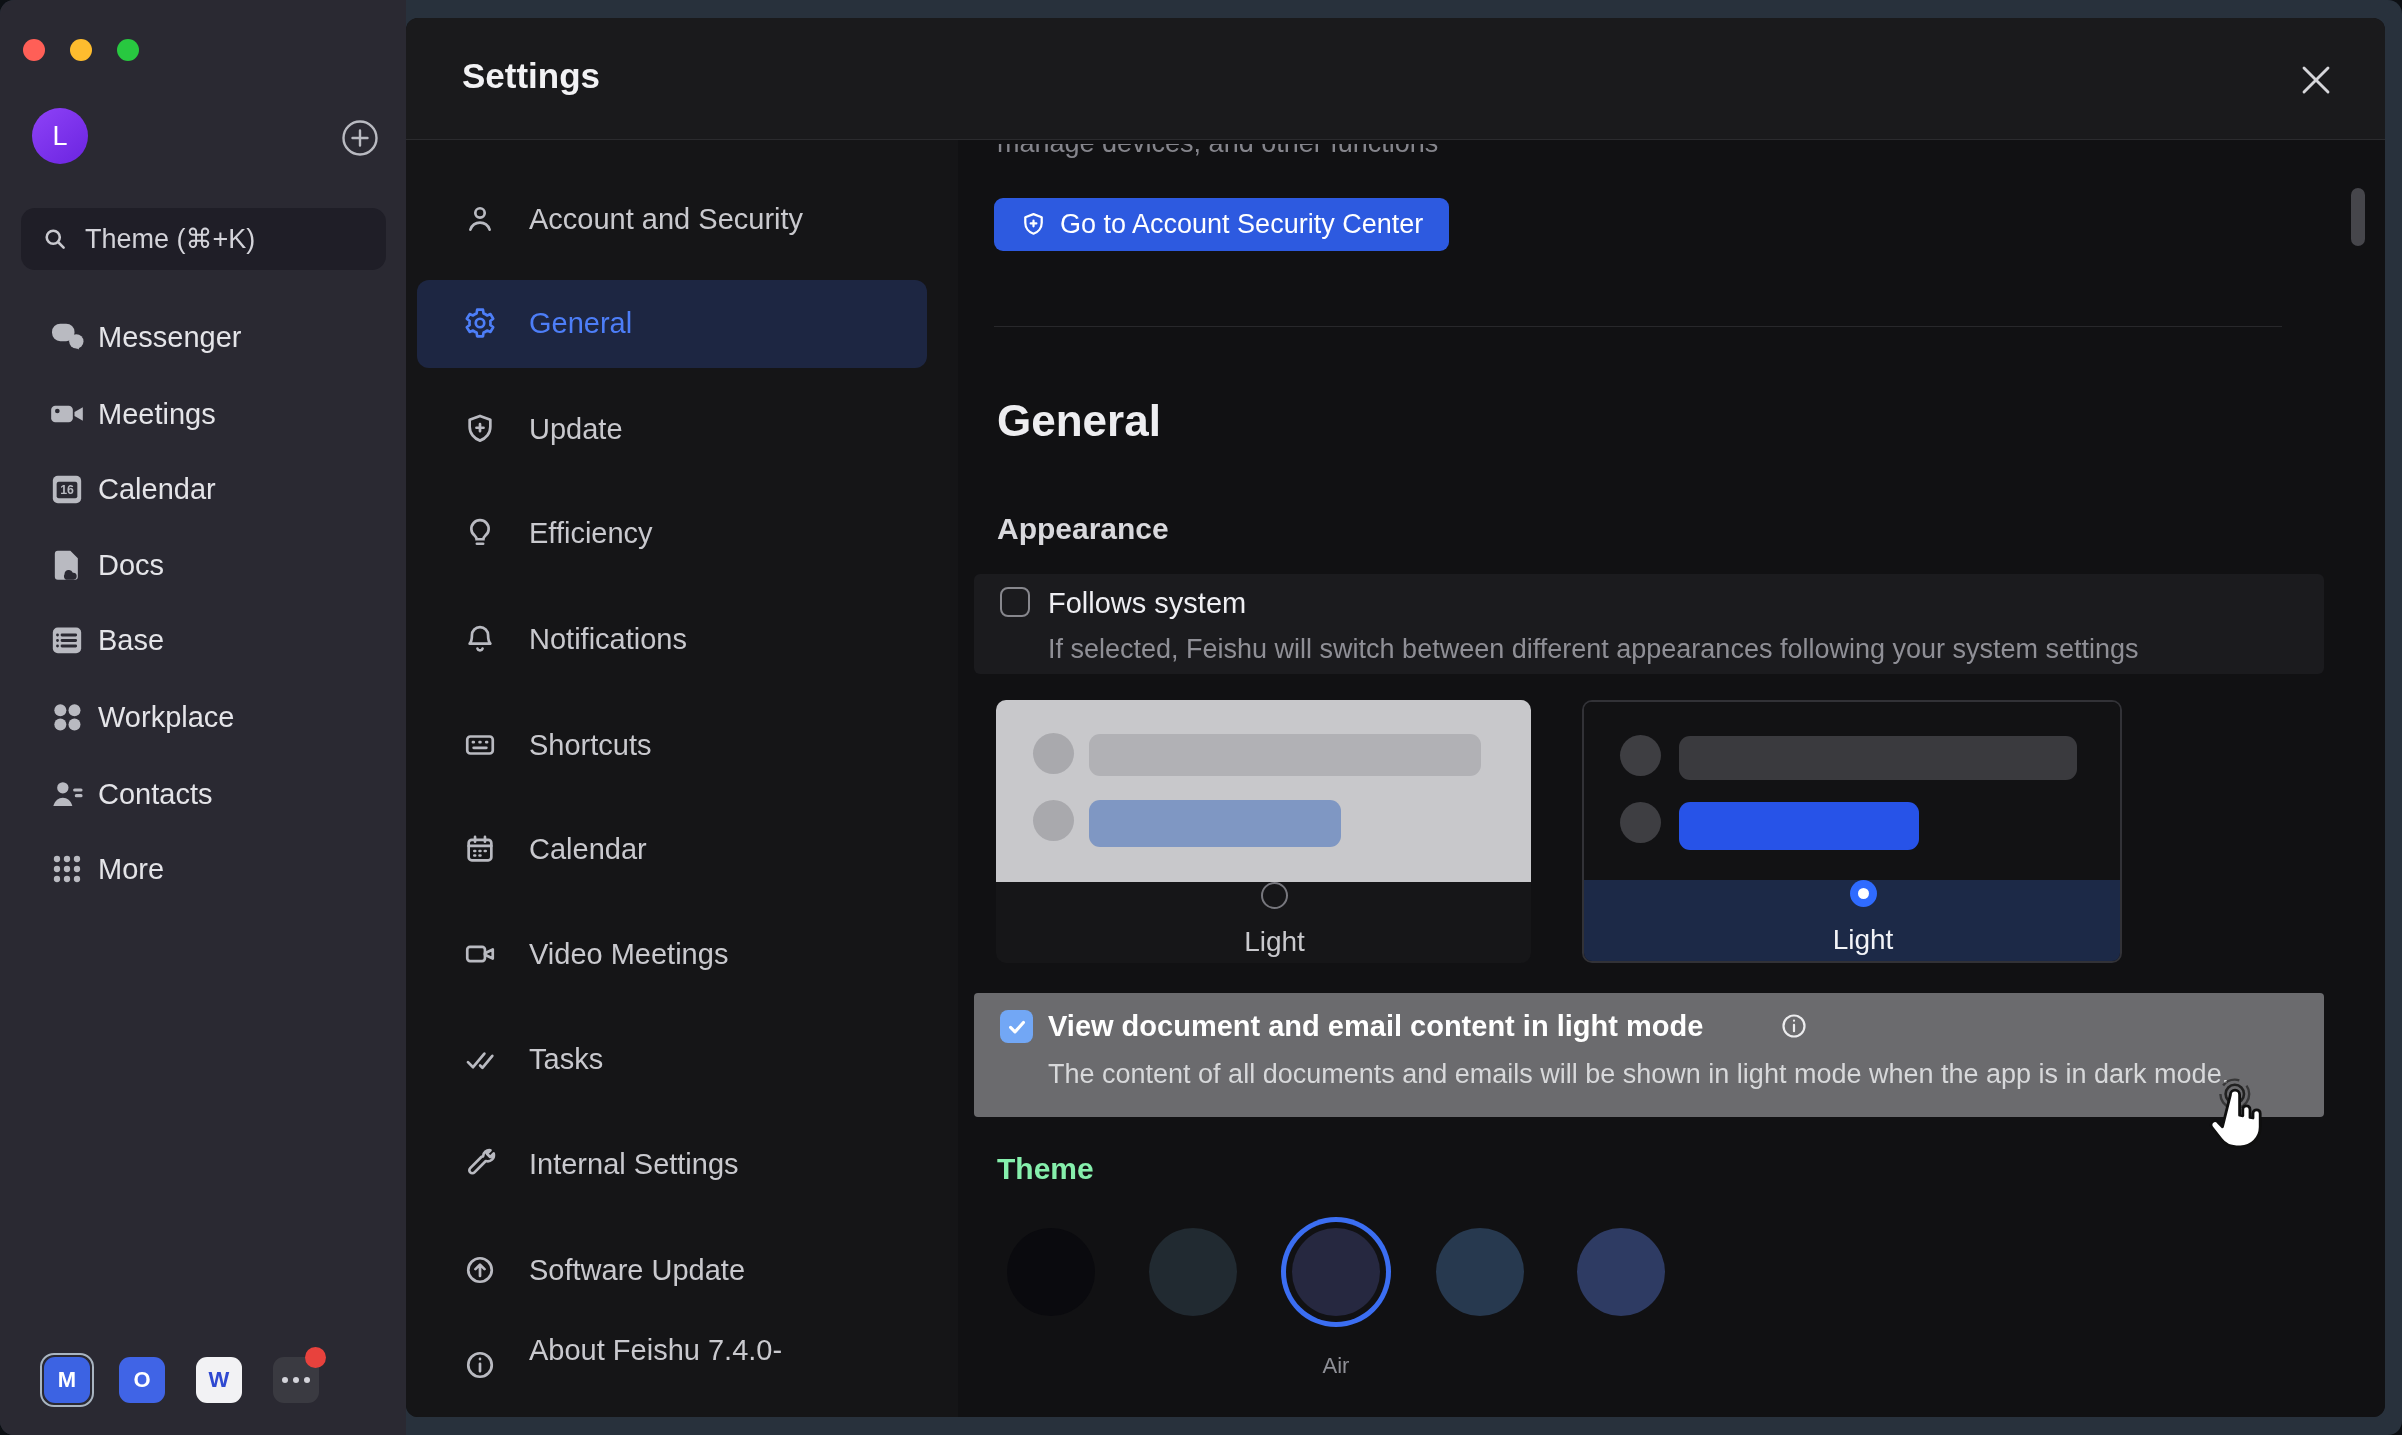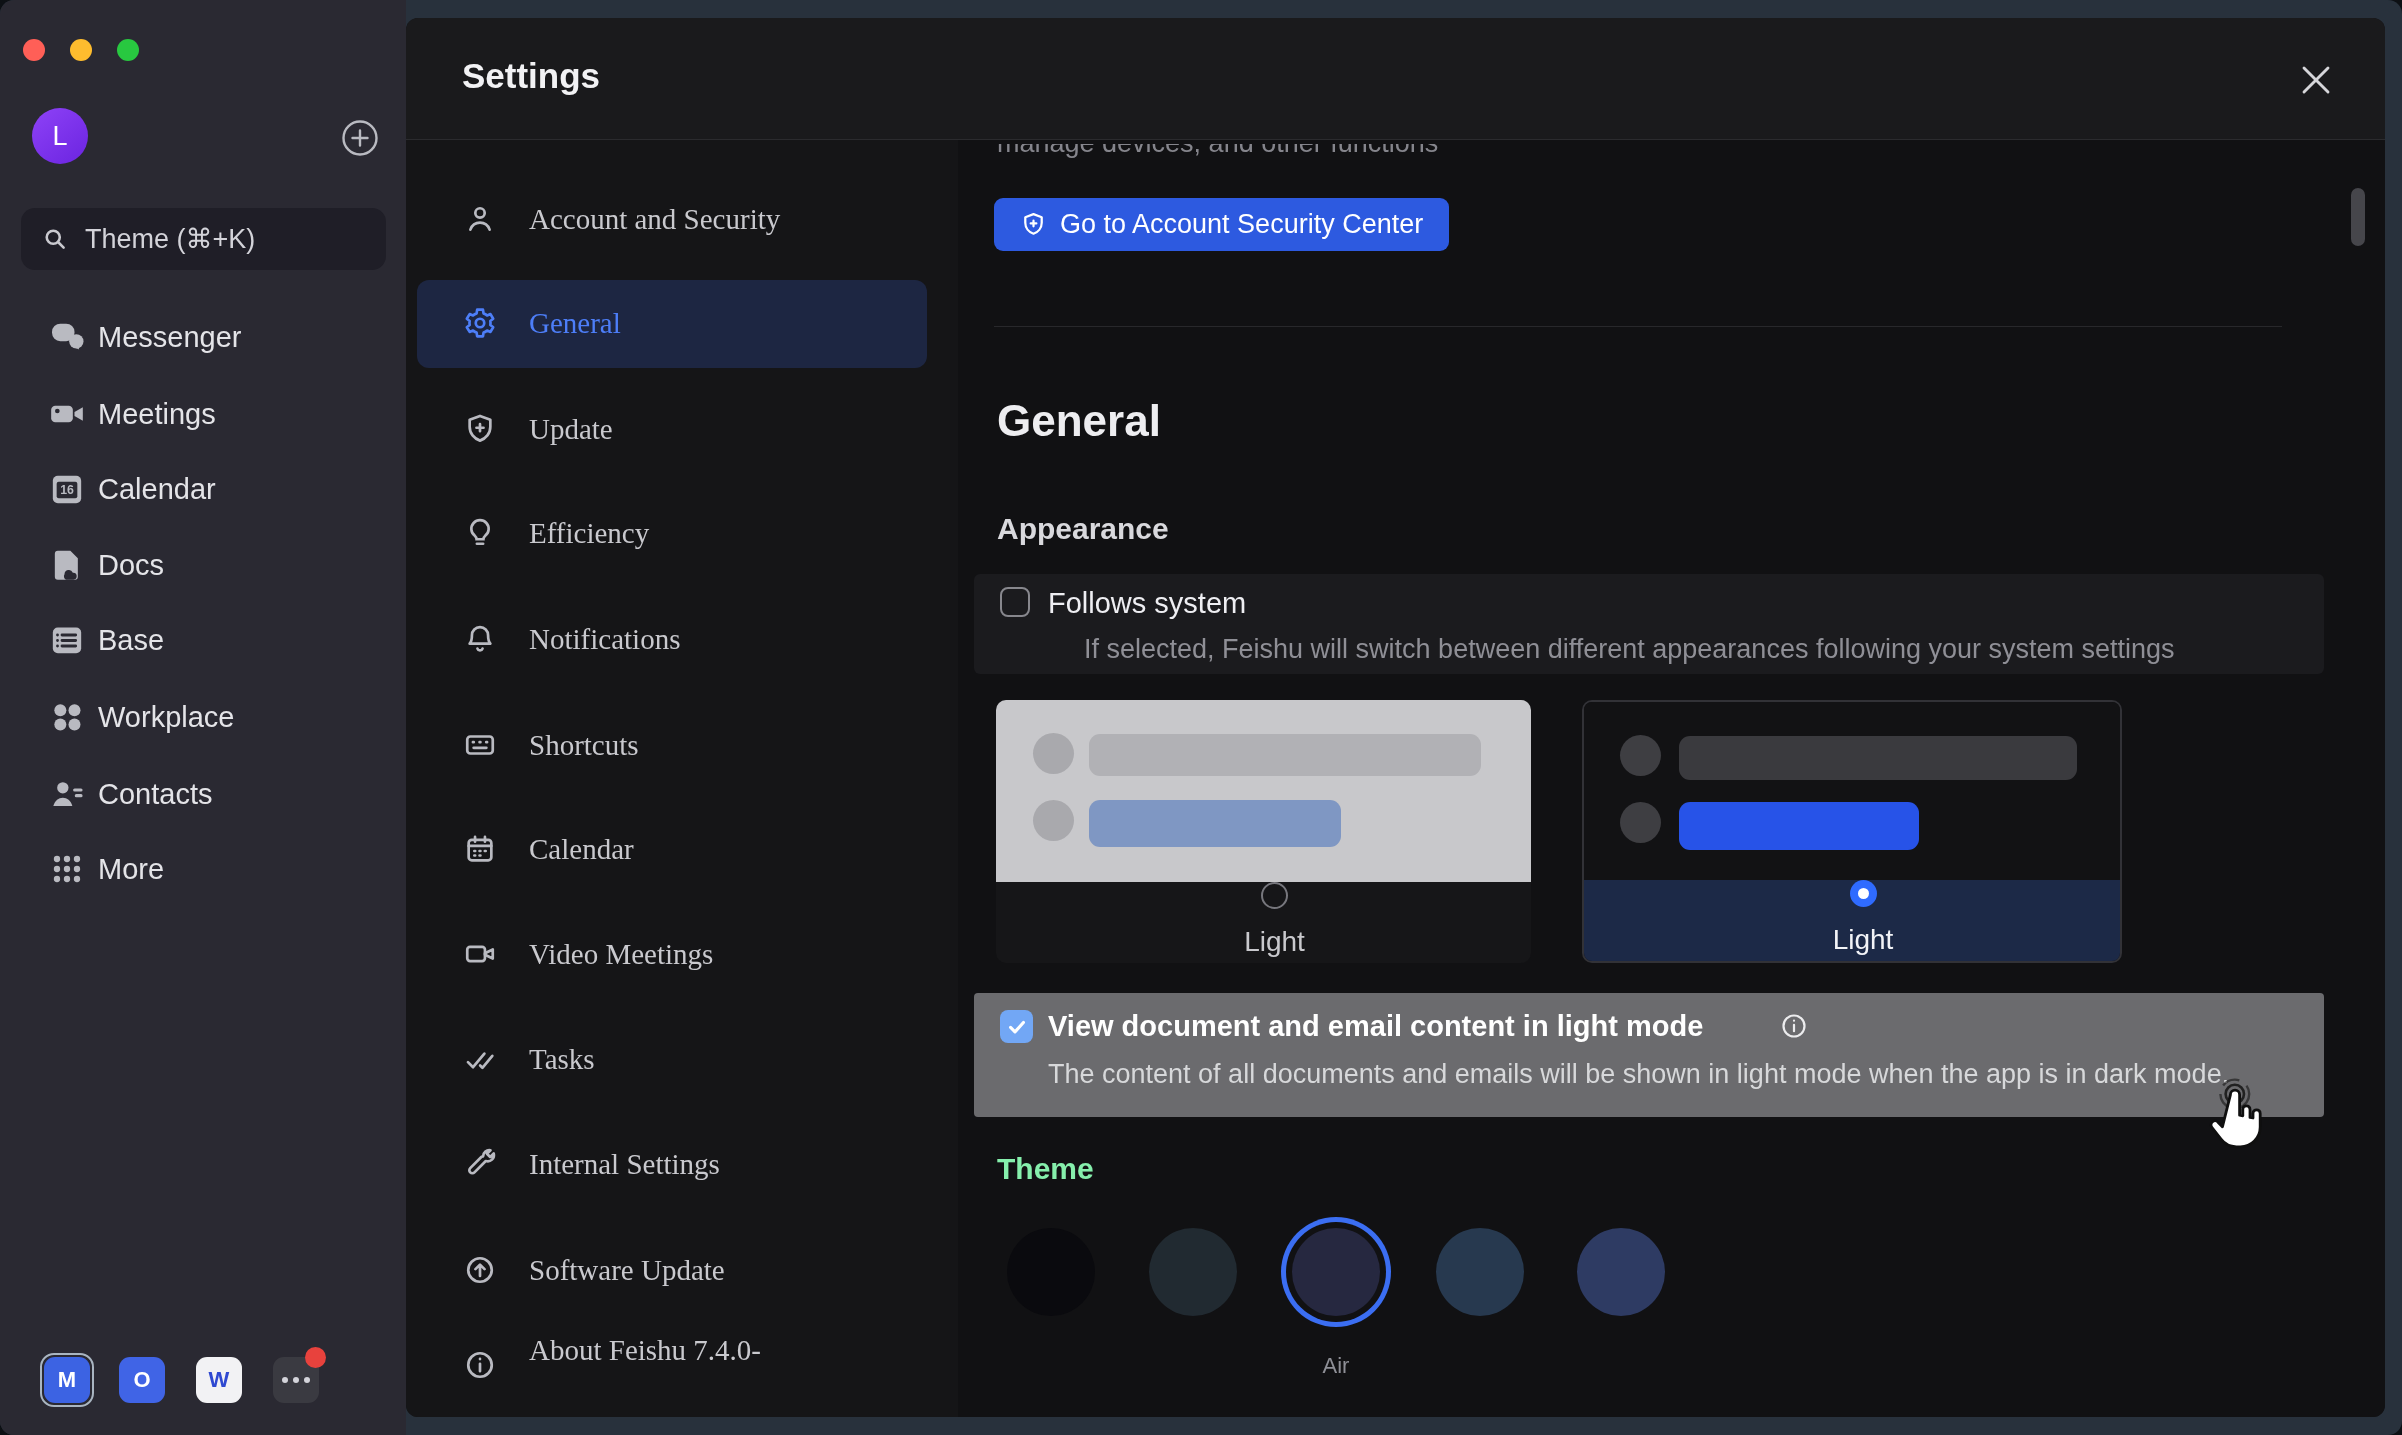--- a/index.html
+++ b/index.html
@@ -26,42 +26,42 @@
   .dots3{display:flex;gap:5px;}
   .dots3 i{width:6px;height:6px;border-radius:50%;background:#d4d4da;}
   .reddot{position:absolute;left:305px;top:1347px;width:21px;height:21px;border-radius:50%;background:#e8423d;}
   
   .modal{position:absolute;left:406px;top:18px;width:1979px;height:1399px;background:#141416;border-radius:12px;overflow:hidden;}
   .m-header{position:absolute;left:0;top:0;width:100%;height:122px;background:#1a1a1c;border-bottom:1px solid #2b2b2e;}
   .m-title{position:absolute;left:56px;top:58px;transform:translateY(-50%);color:#f2f2f4;font-size:35px;font-weight:700;}
   .m-close{position:absolute;left:1890px;top:42px;width:40px;height:40px;background:none;border:none;padding:2px;cursor:pointer;}
   .m-body{position:absolute;left:0;top:122px;right:0;bottom:0;}
   
-  .s-nav{position:absolute;left:0;top:0;width:552px;height:100%;background:#151517;font-family:Liberation Serif, serif;}
+  .s-nav{position:absolute;left:0;top:0;width:552px;height:100%;background:#151517;}
   .s-row{position:absolute;left:0;width:100%;height:70px;cursor:pointer;}
   .s-row .icon{position:absolute;left:56px;top:50%;transform:translateY(-50%);width:36px;height:36px;display:flex;align-items:center;justify-content:center;}
   .s-row .lbl{position:absolute;left:123px;top:50%;transform:translateY(-50%);color:#c9c9ce;font-size:29px;}
   .s-pill{position:absolute;left:11px;top:140px;width:510px;height:88px;background:#1d2642;border-radius:12px;}
   .s-row.sel .lbl{color:#4d7ef8;font-weight:500;}
   
   .content{position:absolute;left:552px;top:0;right:0;bottom:0;background:#111113;}
   .clipped{position:absolute;left:39px;top:4px;height:16px;overflow:hidden;color:#85858c;font-size:27px;}
   .clipped span{display:block;margin-top:-18px;line-height:34px;}
   .sec-btn{position:absolute;left:36px;top:58px;height:53px;padding:0 26px;border:none;border-radius:9px;background:#2d5ae0;
            display:flex;align-items:center;gap:13px;color:#fff;font-size:27px;font-weight:500;cursor:pointer;font-family:inherit;}
   .scrollthumb{position:absolute;left:1393px;top:48px;width:14px;height:58px;border-radius:7px;background:#46464b;cursor:pointer;}
   .divider{position:absolute;left:36px;top:186px;width:1288px;height:1px;background:#28282b;}
   .h-general{position:absolute;left:39px;top:256px;color:#ededf0;font-size:44px;font-weight:600;}
   .h-appear{position:absolute;left:39px;top:372px;color:#d9d9dd;font-size:30px;font-weight:600;}
   .follow-band{position:absolute;left:16px;top:434px;width:1350px;height:100px;background:#1b1b1e;border-radius:6px;cursor:pointer;}
   .cb{width:30px;height:30px;border-radius:8px;border:2.5px solid #87878d;background:transparent;}
   .cb.checked{border:none;background:#72a7f5;display:flex;align-items:center;justify-content:center;}
   .follow-band .cb{position:absolute;left:26px;top:13px;}
   .follow-band .lbl{position:absolute;left:74px;top:13px;color:#eeeef2;font-size:29px;}
-  .follow-band .desc{position:absolute;left:74px;top:60px;color:#8f8f96;font-size:27px;margin-left:36px;}
+  .follow-band .desc{position:absolute;left:74px;top:60px;color:#8f8f96;font-size:27px;}
   
   .card{position:absolute;top:560px;height:263px;border-radius:10px;overflow:hidden;cursor:pointer;}
   .card.light{left:38px;width:535px;background:#161618;}
   .card.dark{left:624px;width:540px;background:#121214;border:2px solid #323237;}
   .preview{position:relative;width:100%;height:182px;}
   .card.light .preview{background:#c8c8cb;}
   .card.dark .preview{background:#121214;}
   .pv-circle{position:absolute;width:41px;height:41px;border-radius:50%;}
   .pv-bar{position:absolute;border-radius:11px;}
   .mode-strip{position:absolute;left:0;bottom:0;width:100%;height:81px;display:flex;align-items:center;gap:17px;padding-left:22px;flex-direction:column;}

